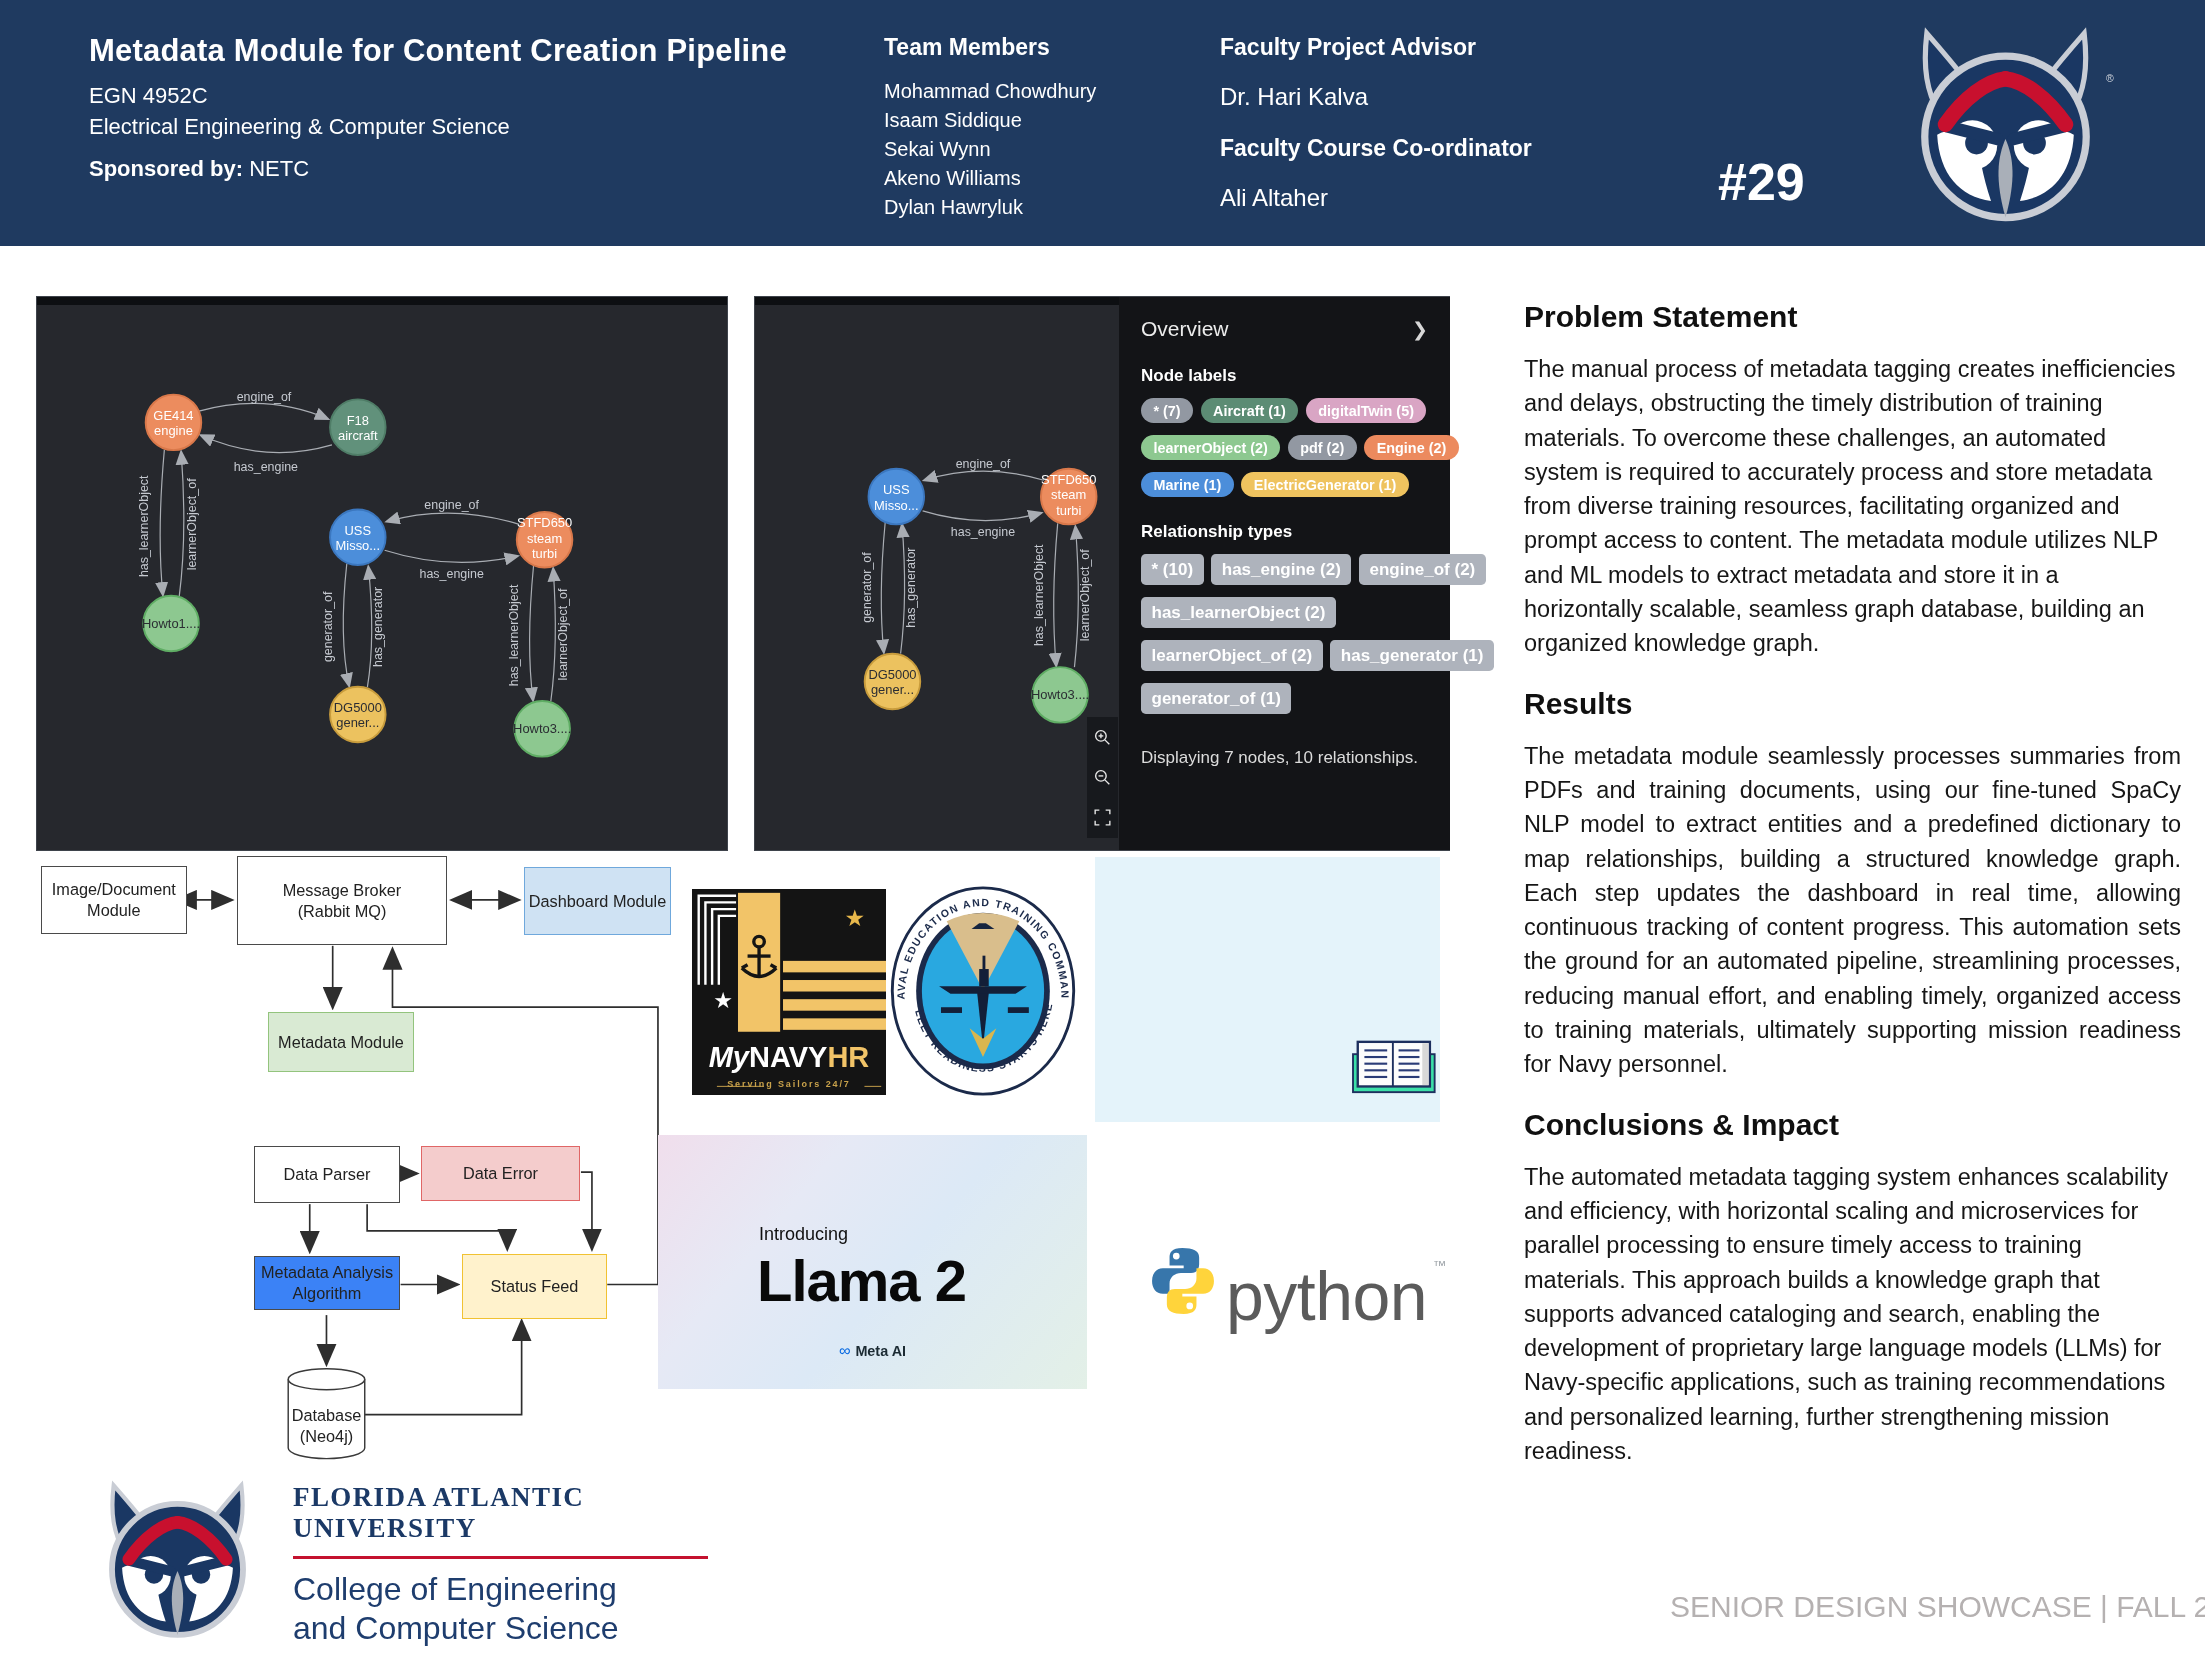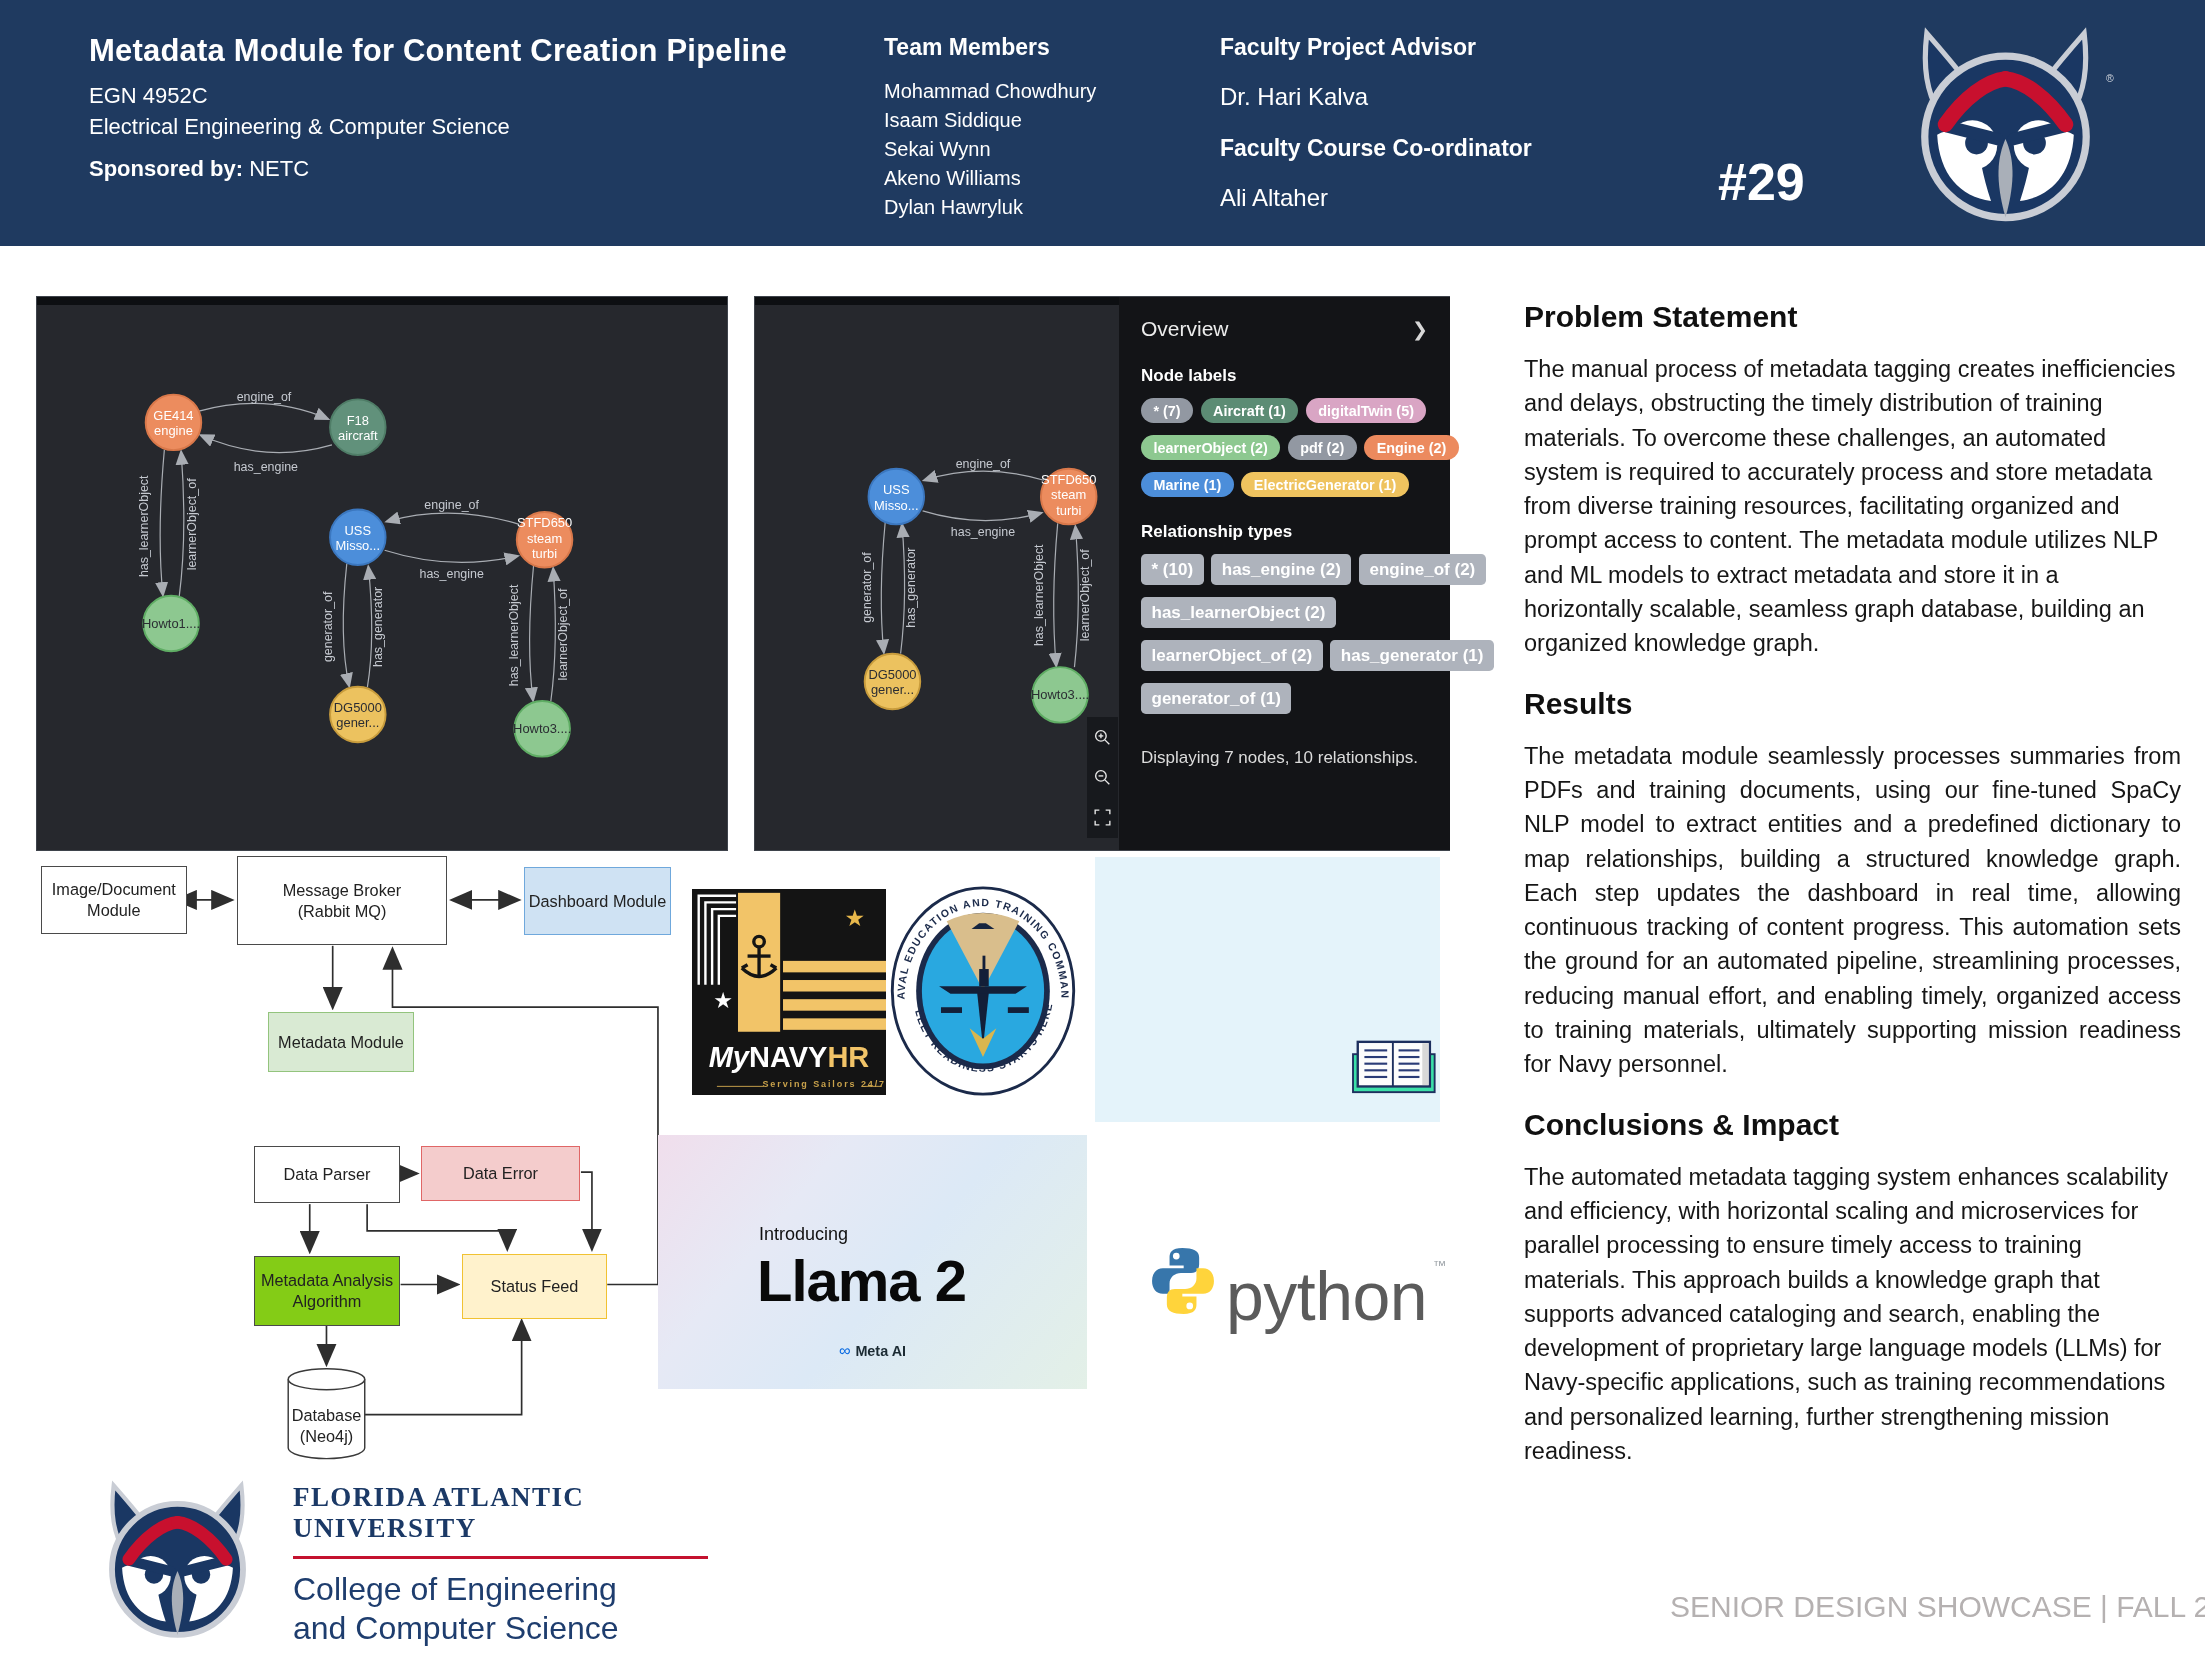--- a/index.html
+++ b/index.html
@@ -345,21 +345,21 @@
     </div>
     <div class="fcbox fc-metadata" style="left: 232px; top: 158px; width: 146px; height: 60px; background-color: rgb(217, 234, 211);">
       <span>Metadata Module</span>
     </div>
     <div class="fcbox" style="left: 218px; top: 292px; width: 146px; height: 57px; background-color: rgb(255, 255, 255);">
       <span>Data Parser</span>
     </div>
     <div class="fcbox fc-error" style="left: 385px; top: 292px; width: 159px; height: 55px; background-color: rgb(244, 204, 204);">
       <span>Data Error</span>
     </div>
-    <div class="fcbox" style="left: 218px; top: 402px; width: 146px; height: 70px; background-color: #84cc16;">
+    <div class="fcbox" style="left: 218px; top: 402px; width: 146px; height: 54px; background-color: #3b82f6;">
       <span>Metadata Analysis</span>
       <span>Algorithm</span>
     </div>
     <div class="fcbox fc-status" style="left: 426px; top: 400px; width: 145px; height: 65px; background-color: rgb(255, 242, 204);">
       <span>Status Feed</span>
     </div>
     <div class="fcbox fc-db" style="left:252px;top:543px;width:77px;height:57px;">
       <span>Database</span>
       <span>(Neo4j)</span>
     </div>
@@ -388,21 +388,21 @@
         <rect x="190" y="190" width="215" height="24"></rect>
         <rect x="190" y="230" width="215" height="24"></rect>
         <rect x="190" y="270" width="215" height="24"></rect>
       </g>
       <line x1="52" y1="412" x2="150" y2="412" stroke="#C9A24B" stroke-width="2"></line>
       <line x1="360" y1="412" x2="395" y2="412" stroke="#C9A24B" stroke-width="2"></line>
     </svg>
     <div class="abs" style="left:0;top:152px;width:194px;text-align:center;font-size:29px;font-weight:700;color:#fff;">
       <span style="font-style:italic;text-align:center;">My</span><span>NAVY</span><span style="color:#F2C468;">HR</span>
     </div>
-    <div class="abs" style="left:0;top:190px;width:194px;text-align:right;font-size:9px;letter-spacing:1.9px;color:#C9A24B;font-weight:700;">Serving Sailors 24/7</div>
+    <div class="abs" style="left:0;top:190px;width:194px;text-align:center;font-size:9px;letter-spacing:1.9px;color:#C9A24B;font-weight:700;">Serving Sailors 24/7</div>
   </div>
 
   <div id="netcseal" class="abs">
     <svg width="188" height="212" viewBox="0 0 196 222">
       <defs>
         <path id="sealtop" d="M16,118 A82,96 0 0 1 180,118"></path>
         <path id="sealbot" d="M26,128 A74,88 0 0 0 170,128"></path>
       </defs>
       <ellipse cx="98" cy="111" rx="95" ry="108" fill="#FFFFFF" stroke="#1B2A4A" stroke-width="3"></ellipse>
       <ellipse cx="98" cy="111" rx="70" ry="82" fill="#1B2A4A"></ellipse>

